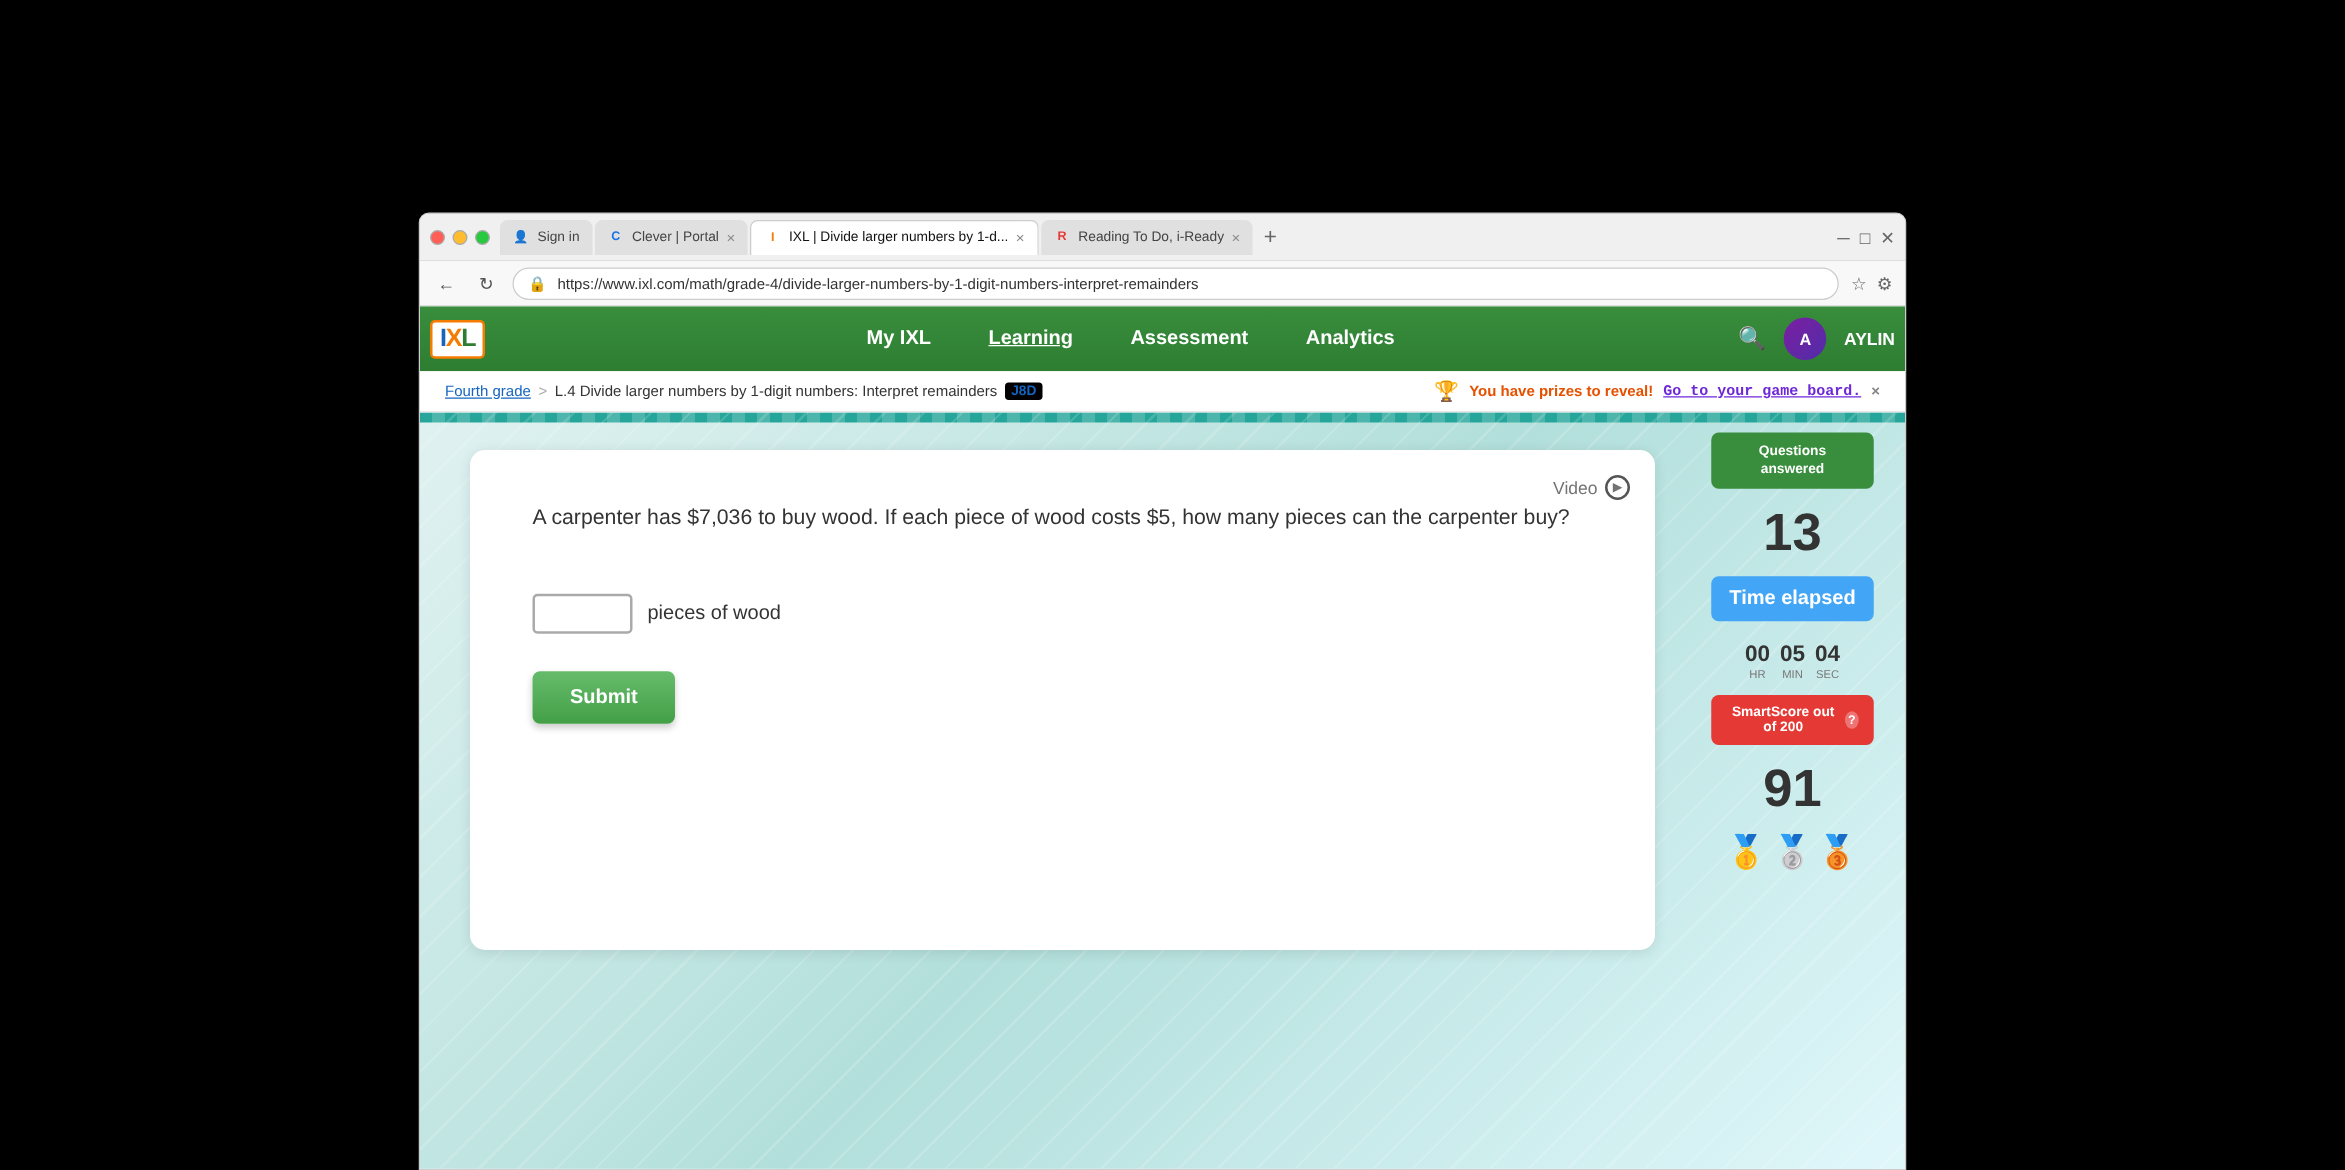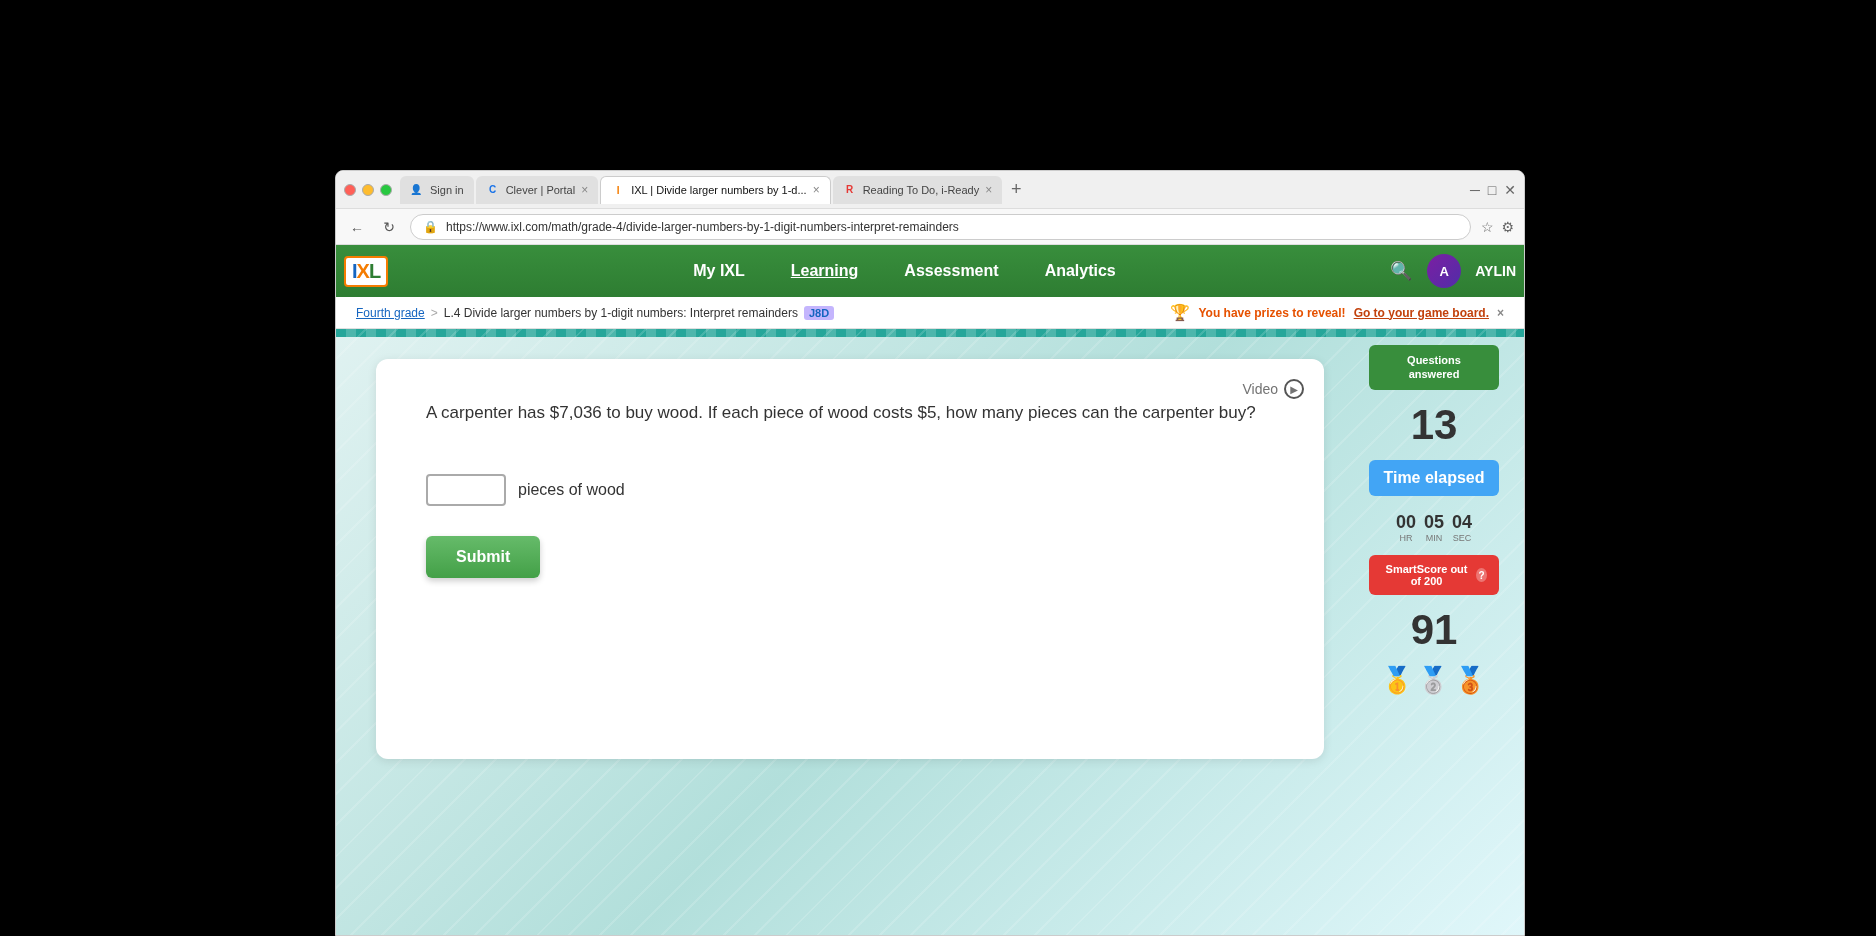--- a/index.html
+++ b/index.html
@@ -210,39 +210,39 @@
       gap: 6px;
     }
     .breadcrumb-link {
       color: #1565c0;
       cursor: pointer;
       text-decoration: underline;
     }
     .breadcrumb-sep { color: #aaa; }
     .breadcrumb-current { color: #333; }
     .breadcrumb-code {
-      background: #c4b5fd;
+      background: #000000;
       color: #1565c0;
       padding: 1px 5px;
       border-radius: 3px;
       font-size: 11px;
       font-weight: bold;
     }
 
     .prize-banner {
       margin-left: auto;
       display: flex;
       align-items: center;
       gap: 8px;
       color: #e65100;
       font-size: 12px;
       font-weight: 600;
     }
     .prize-icon { font-size: 16px; }
-    .prize-link { color: #c2410c; text-decoration: underline; cursor: pointer; }
+    .prize-link { color: #6d28d9; text-decoration: underline; cursor: pointer; font-family: Liberation Mono, monospace; }
     .prize-close { color: #888; cursor: pointer; }
 
     
     .main-content {
       flex: 1;
       background: linear-gradient(135deg, #e0f2f1 0%, #b2dfdb 50%, #e0f7fa 100%);
       display: flex;
       position: relative;
       overflow: hidden;
     }

